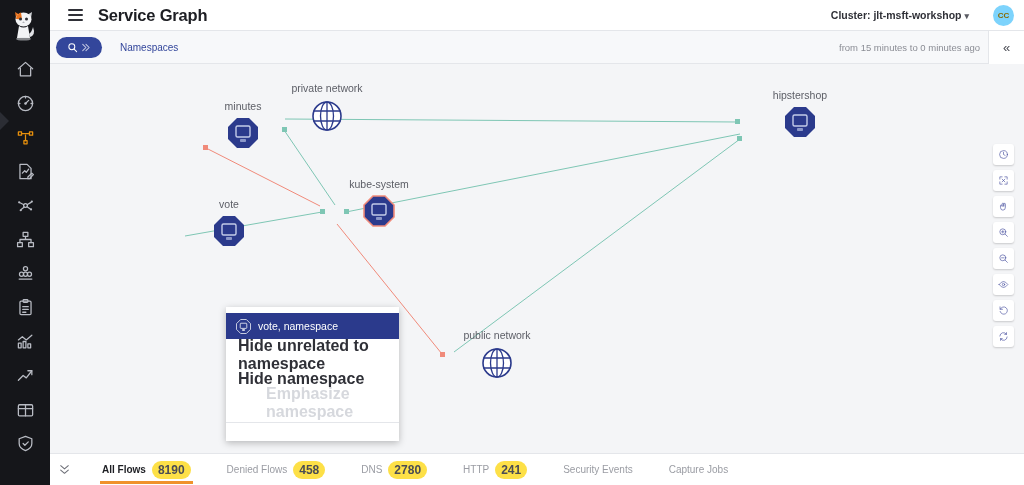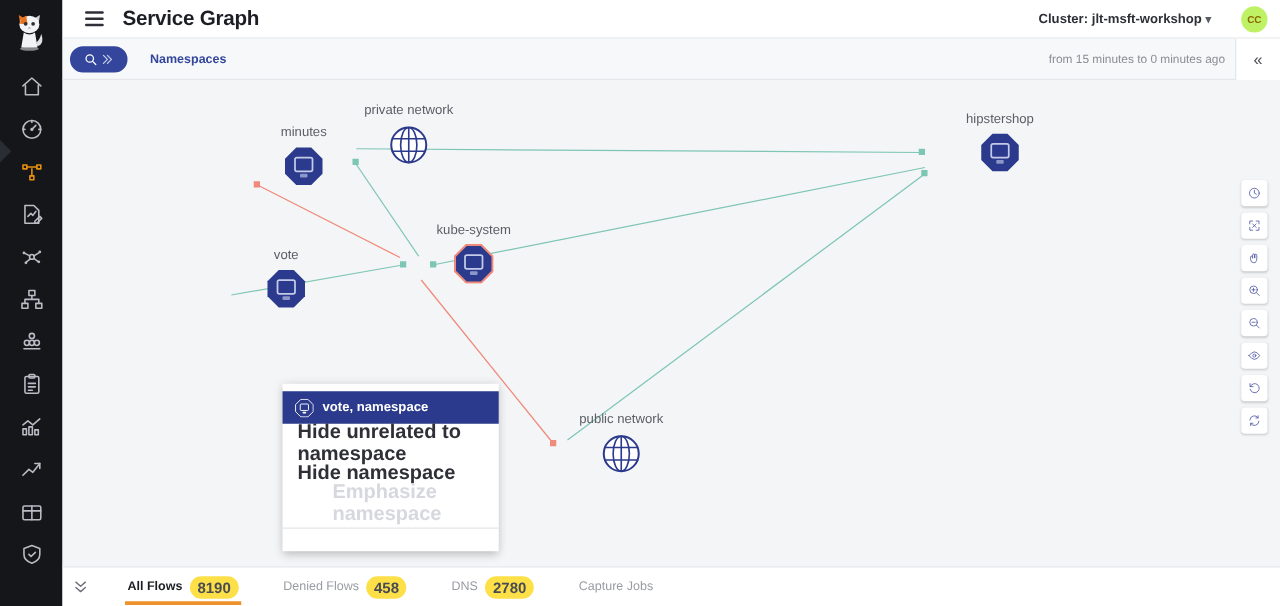--- a/index.html
+++ b/index.html
@@ -41,37 +41,37 @@
   }
   .hamburger { width: 34px; display: flex; flex-direction: column; gap: 3px; align-items: center; cursor: pointer; margin-left: 8px;}
   .hamburger i { display:block; width: 15px; height: 2px; background: #2f3037; border-radius: 1px; }
   .page-title {
     font-size: 16.5px; font-weight: bold; color: #1d1e23; letter-spacing: -0.2px; margin-left: 6px;
   }
   .header-right { margin-left: auto; display: flex; align-items: center; gap: 24px; padding-right: 10px; }
   .cluster-sel { font-size: 10.5px; color: #2f3037; font-weight: bold; cursor: pointer; }
   .chev-dn { font-size: 9px; color: #5a5c63; margin-left: 3px; }
   .avatar {
-    width: 21px; height: 21px; border-radius: 50%; background: #bef264;
+    width: 21px; height: 21px; border-radius: 50%; background: #7dd3fc;
     color: #8a6a00; font-size: 8px; font-weight: bold;
     display: flex; align-items: center; justify-content: center; cursor: pointer;
   }
 
   
   .subhdr {
     position: absolute; left: 50px; top: 31px; width: 974px; height: 33px;
     background: #f7f8fa; border-bottom: 1px solid #e4e6ea;
     display: flex; align-items: center;
   }
   .search-pill {
     margin-left: 6px; width: 46px; height: 21px; border-radius: 11px; background: #33469b;
     display: flex; align-items: center; justify-content: center; gap: 2px; cursor: pointer;
   }
   .search-pill svg { width: 11px; height: 11px; }
-  .breadcrumb { font-size: 10px; color: #33469b; font-weight: bold; margin-left: 18px; cursor: pointer; text-align: center; }
+  .breadcrumb { font-size: 10px; color: #33469b; font-weight: normal; margin-left: 18px; cursor: pointer; text-align: center; }
   .time-range { margin-left: auto; font-size: 9.5px; color: #8b8d95; padding-right: 8px; }
   .collapse-btn {
     width: 36px; height: 33px; background: #ffffff; border-left: 1px solid #e4e6ea;
     display: flex; align-items: center; justify-content: center; cursor: pointer;
     font-size: 13px; color: #4a4c54;
   }
 
   
   .canvas {
     position: absolute; left: 50px; top: 64px; width: 974px; height: 389px;
@@ -98,21 +98,21 @@
   .vtool .st2 { stroke: #4a52a0; fill: none; stroke-width: 1.4; stroke-linecap: round; stroke-linejoin: round; }
 
   
   .ctxmenu {
     position: absolute; left: 176px; top: 243px; width: 173px;
     background: #ffffff; box-shadow: 0 2px 7px rgba(0,0,0,.25); z-index: 40;
     padding-top: 6px; padding-bottom: 7px;
   }
   .ctx-head {
     height: 26px; background: #2b3a8c; display: flex; align-items: center; gap: 7px;
-    padding: 0 10px; color: #ffffff; font-size: 10.5px; font-weight: bold;
+    padding: 0 10px; color: #ffffff; font-size: 10.5px; font-weight: normal;
   }
   .ctx-group { padding: 4px 0; }
   .ctx-item {
     height: 24px; display: flex; align-items: center; padding: 0 12px;
     font-size: 16px; color: #2f3037; font-weight: bold; cursor: pointer;
   }
   .ctx-item.disabled { color: #d6d8dd; cursor: default; padding-left: 40px; }
   .ctx-sep { height: 1px; background: #e4e6ea; margin: 3px 0; }
 
   
@@ -441,17 +441,24 @@
     </div>
     <div class="tab">
       <span>Denied Flows</span>
       <span class="badge">458</span>
     </div>
     <div class="tab">
       <span>DNS</span>
       <span class="badge">2780</span>
     </div>
     <div class="tab">
+      <span>HTTP</span>
+      <span class="badge">241</span>
+    </div>
+    <div class="tab">
+      <span>Security Events</span>
+    </div>
+    <div class="tab">
       <span>Capture Jobs</span>
     </div>
   </div>
 
 </div>
 
 </body></html>

